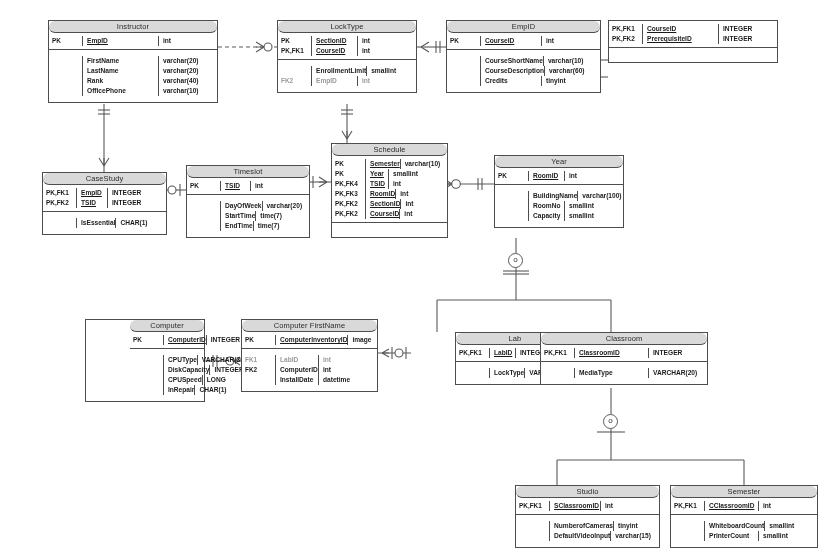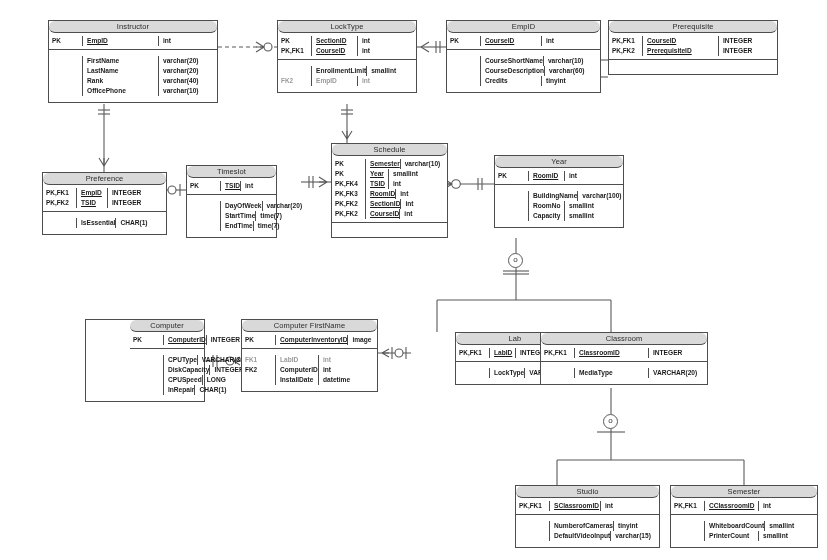--- a/index.html
+++ b/index.html
@@ -240,39 +240,38 @@
           </div>
           <div class="row">
             <div class="c-key"></div>
             <div class="c-name">Credits</div>
             <div class="c-type">tinyint</div>
           </div>
           <div class="spacer"></div>
         </div>
       </div>
       <div class="entity" style="left: 608px; top: 20px; width: 170px;">
-        <div class="ent-title">Prerequisite</div>
         <div class="sect">
           <div class="spacer" style="height: 3px;"></div>
           <div class="row">
             <div class="c-key">PK,FK1</div>
             <div class="c-name u">CourseID</div>
             <div class="c-type">INTEGER</div>
           </div>
           <div class="row">
             <div class="c-key">PK,FK2</div>
             <div class="c-name u">PrerequisiteID</div>
             <div class="c-type">INTEGER</div>
           </div>
           <div class="spacer" style="height: 3px;"></div>
         </div>
         <div class="sect last empty-sect"></div>
       </div>
       <div class="entity" style="left: 42px; top: 172px; width: 125px;">
-        <div class="ent-title">Preference</div>
+        <div class="ent-title">CaseStudy</div>
         <div class="sect">
           <div class="spacer" style="height: 3px;"></div>
           <div class="row">
             <div class="c-key">PK,FK1</div>
             <div class="c-name u">EmpID</div>
             <div class="c-type">INTEGER</div>
           </div>
           <div class="row">
             <div class="c-key">PK,FK2</div>
             <div class="c-name u">TSID</div>
@@ -283,21 +282,21 @@
         <div class="sect last">
           <div class="spacer"></div>
           <div class="row">
             <div class="c-key"></div>
             <div class="c-name">IsEssential</div>
             <div class="c-type">CHAR(1)</div>
           </div>
           <div class="spacer"></div>
         </div>
       </div>
-      <div class="entity" style="left: 186px; top: 165px; width: 91px;">
+      <div class="entity" style="left: 186px; top: 165px; width: 124px;">
         <div class="ent-title">Timeslot</div>
         <div class="sect">
           <div class="spacer" style="height: 3px;"></div>
           <div class="row">
             <div class="c-key">PK</div>
             <div class="c-name u">TSID</div>
             <div class="c-type">int</div>
           </div>
           <div class="spacer" style="height: 3px;"></div>
         </div>

